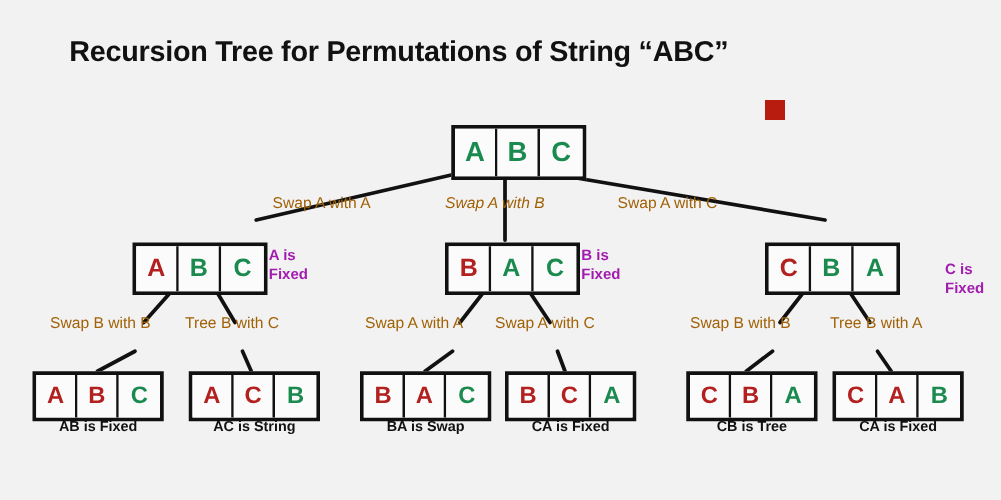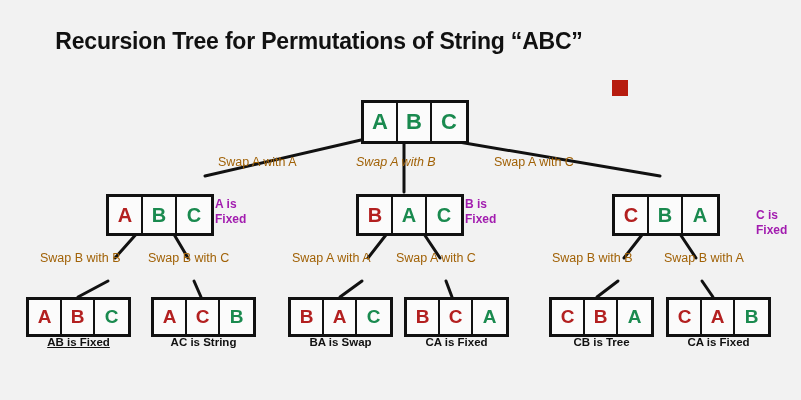--- a/index.html
+++ b/index.html
@@ -155,32 +155,32 @@
 
   <div class="node lvl1" style="left:612px;top:194px;">
     <span class="cell fixed">C</span>
     <span class="cell free">B</span>
     <span class="cell free">A</span>
   </div>
   <div class="fixed-note" style="left:721px;top:208px;margin-left:35px;">C is
 Fixed</div>
 
   <div class="edge-label" style="left:40px;top:251px;">Swap B with B</div>
-  <div class="edge-label" style="left:148px;top:251px;">Swap B with C</div>
+  <div class="edge-label" style="left:148px;top:251px;">Tree B with C</div>
   <div class="edge-label" style="left:292px;top:251px;">Swap A with A</div>
   <div class="edge-label" style="left:396px;top:251px;">Swap A with C</div>
   <div class="edge-label" style="left:552px;top:251px;">Swap B with B</div>
-  <div class="edge-label" style="left:664px;top:251px;">Swap B with A</div>
+  <div class="edge-label" style="left:664px;top:251px;">Tree B with A</div>
 
   <div class="node leaf" style="left:26px;top:297px;">
     <span class="cell fixed">A</span>
     <span class="cell fixed">B</span>
     <span class="cell free">C</span>
   </div>
-  <div class="leaf-note" style="left:26px;top:336px;width:105px;text-decoration:underline;">AB is Fixed</div>
+  <div class="leaf-note" style="left:26px;top:336px;width:105px;">AB is Fixed</div>
 
   <div class="node leaf" style="left:151px;top:297px;">
     <span class="cell fixed">A</span>
     <span class="cell fixed">C</span>
     <span class="cell free">B</span>
   </div>
   <div class="leaf-note" style="left:151px;top:336px;width:105px;">AC is String</div>
 
   <div class="node leaf" style="left:288px;top:297px;">
     <span class="cell fixed">B</span>

